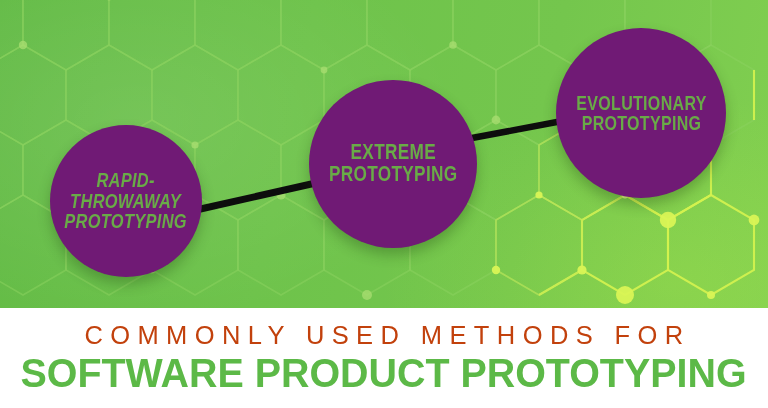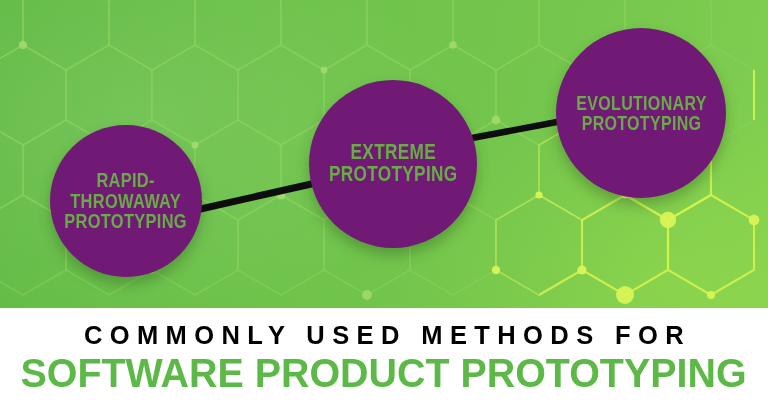--- a/index.html
+++ b/index.html
@@ -69,20 +69,21 @@
     transform: scaleX(0.80);
     white-space: pre-line;
     user-select: none;
   }
 
   #node-1 {
     left: 50px;
     top: 125px;
     width: 152px;
     height: 152px;
+    font-style: italic;
   }
   #node-1 .node-label { font-size: 20.5px; }
 
   #node-2 {
     left: 309px;
     top: 80px;
     width: 168px;
     height: 168px;
   }
   #node-2 .node-label { font-size: 21.5px; }
@@ -102,23 +103,23 @@
     top: 308px;
     width: 768px;
     height: 100px;
     background: #ffffff;
     display: flex;
     flex-direction: column;
     align-items: center;
     justify-content: center;
   }
   .banner-line-1 {
-    color: #000000;
+    color: #c2410c;
     font-family: "Liberation Sans", sans-serif;
-    font-weight: 700;
+    font-weight: 400;
     font-size: 25.5px;
     letter-spacing: 7.4px;
     text-transform: uppercase;
     white-space: nowrap;
     padding-left: 7px;
     margin-bottom: 1px;
   }
   .banner-line-2 {
     color: #5cb947;
     font-family: "Liberation Sans Narrow", "Liberation Sans", sans-serif;

